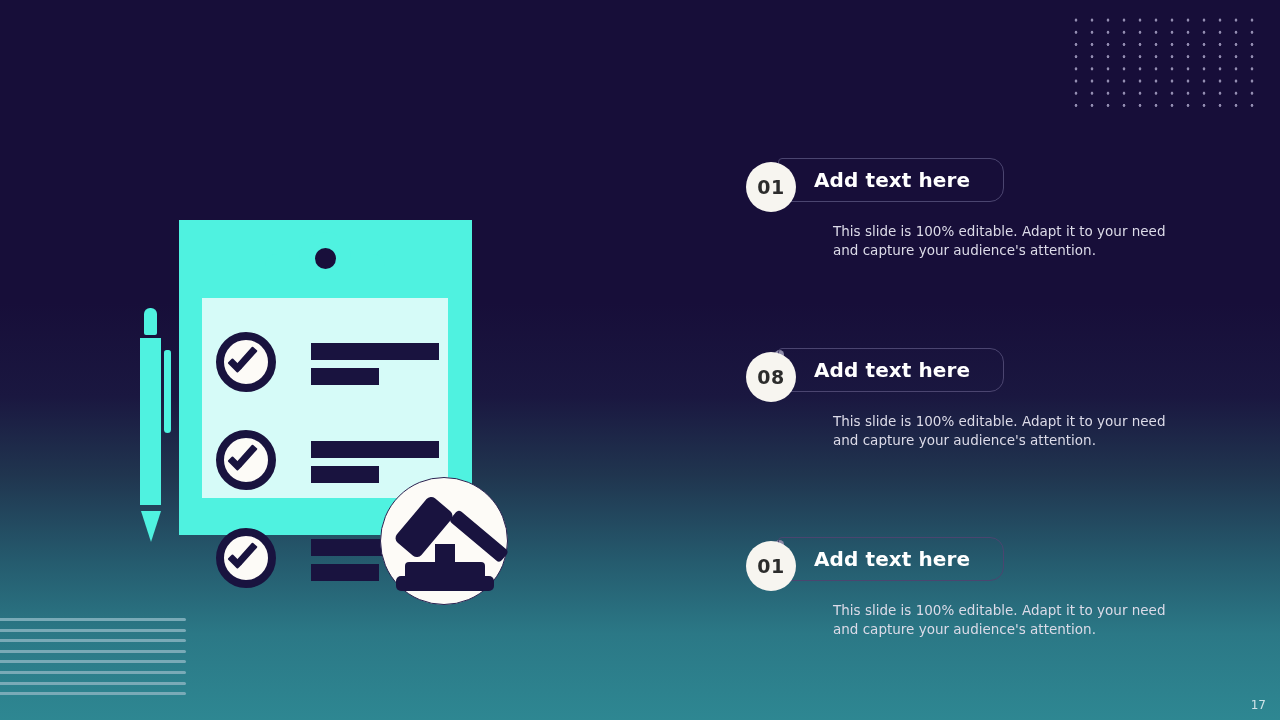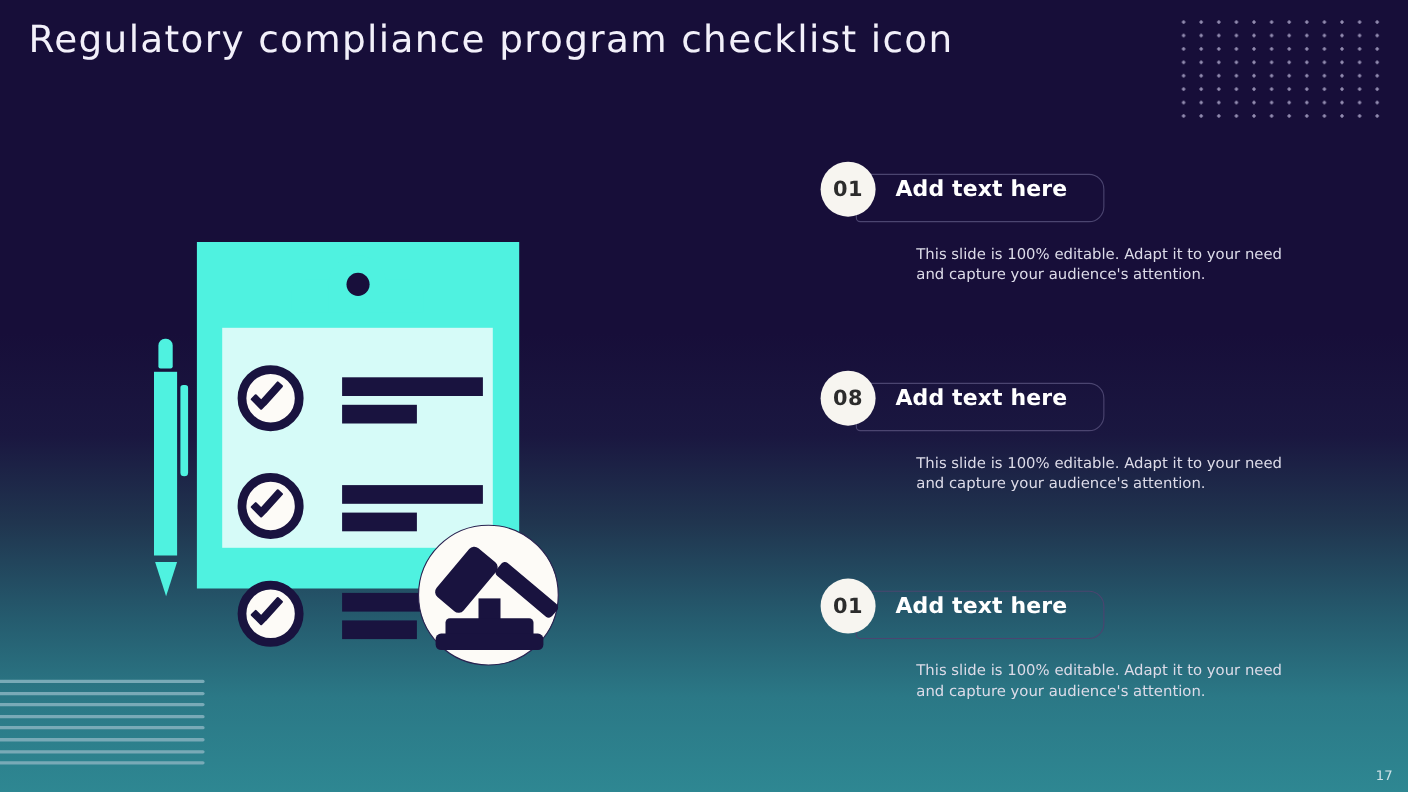--- a/index.html
+++ b/index.html
@@ -145,51 +145,50 @@
     background:#19133f;border-radius:5px;
   }
   .gv-stem{
     position:absolute;left:54px;top:66px;width:20px;height:22px;
     background:#19133f;
   }
 
   
   .item{position:absolute;left:746px;width:430px;height:130px;}
   .num{
-    position:absolute;left:0;top:3px;width:50px;height:50px;border-radius:50%;
+    position:absolute;left:0;top:18px;width:50px;height:50px;border-radius:50%;
     background:#f7f5f0;display:flex;align-items:center;justify-content:center;
     font-size:19px;font-weight:bold;color:#2c2c2c;letter-spacing:.5px;
     z-index:3;
   }
   .tbox{
     position:absolute;left:32px;top:14px;width:974px;
     width:auto;right:172px;height:44px;
     border:1px solid #4b4570;border-radius:4px 14px 14px 4px;
     box-sizing:border-box;
-    display:flex;
+    display:flex;align-items:center;
   }
   .tbox span{
     padding-left:35px;font-size:20px;font-weight:bold;color:#ffffff;
     letter-spacing:.1px;
   }
   .dot{
     position:absolute;left:29px;top:206px;width:9px;height:9px;border-radius:50%;
     background:#8d8aa8;
   }
   .desc{
     position:absolute;left:67px;top:78px;width:352px;
     font-size:13.5px;line-height:18.5px;color:#dcdbe8;margin-left:20px;
   }
 </style>
 </head>
 <body>
 
 <div class="slide">
 
-  <div class="title">Regulatory compliance program checklist icon</div>
 
   <div class="dotgrid"></div>
 
   <div class="linepattern" id="linepattern">
       <i style="top: 0px; width: 186px;"></i>
       <i style="top: 10.6px; width: 186px;"></i>
       <i style="top: 21.2px; width: 186px;"></i>
       <i style="top: 31.8px; width: 186px;"></i>
       <i style="top: 42.4px; width: 186px;"></i>
       <i style="top: 53px; width: 186px;"></i>

